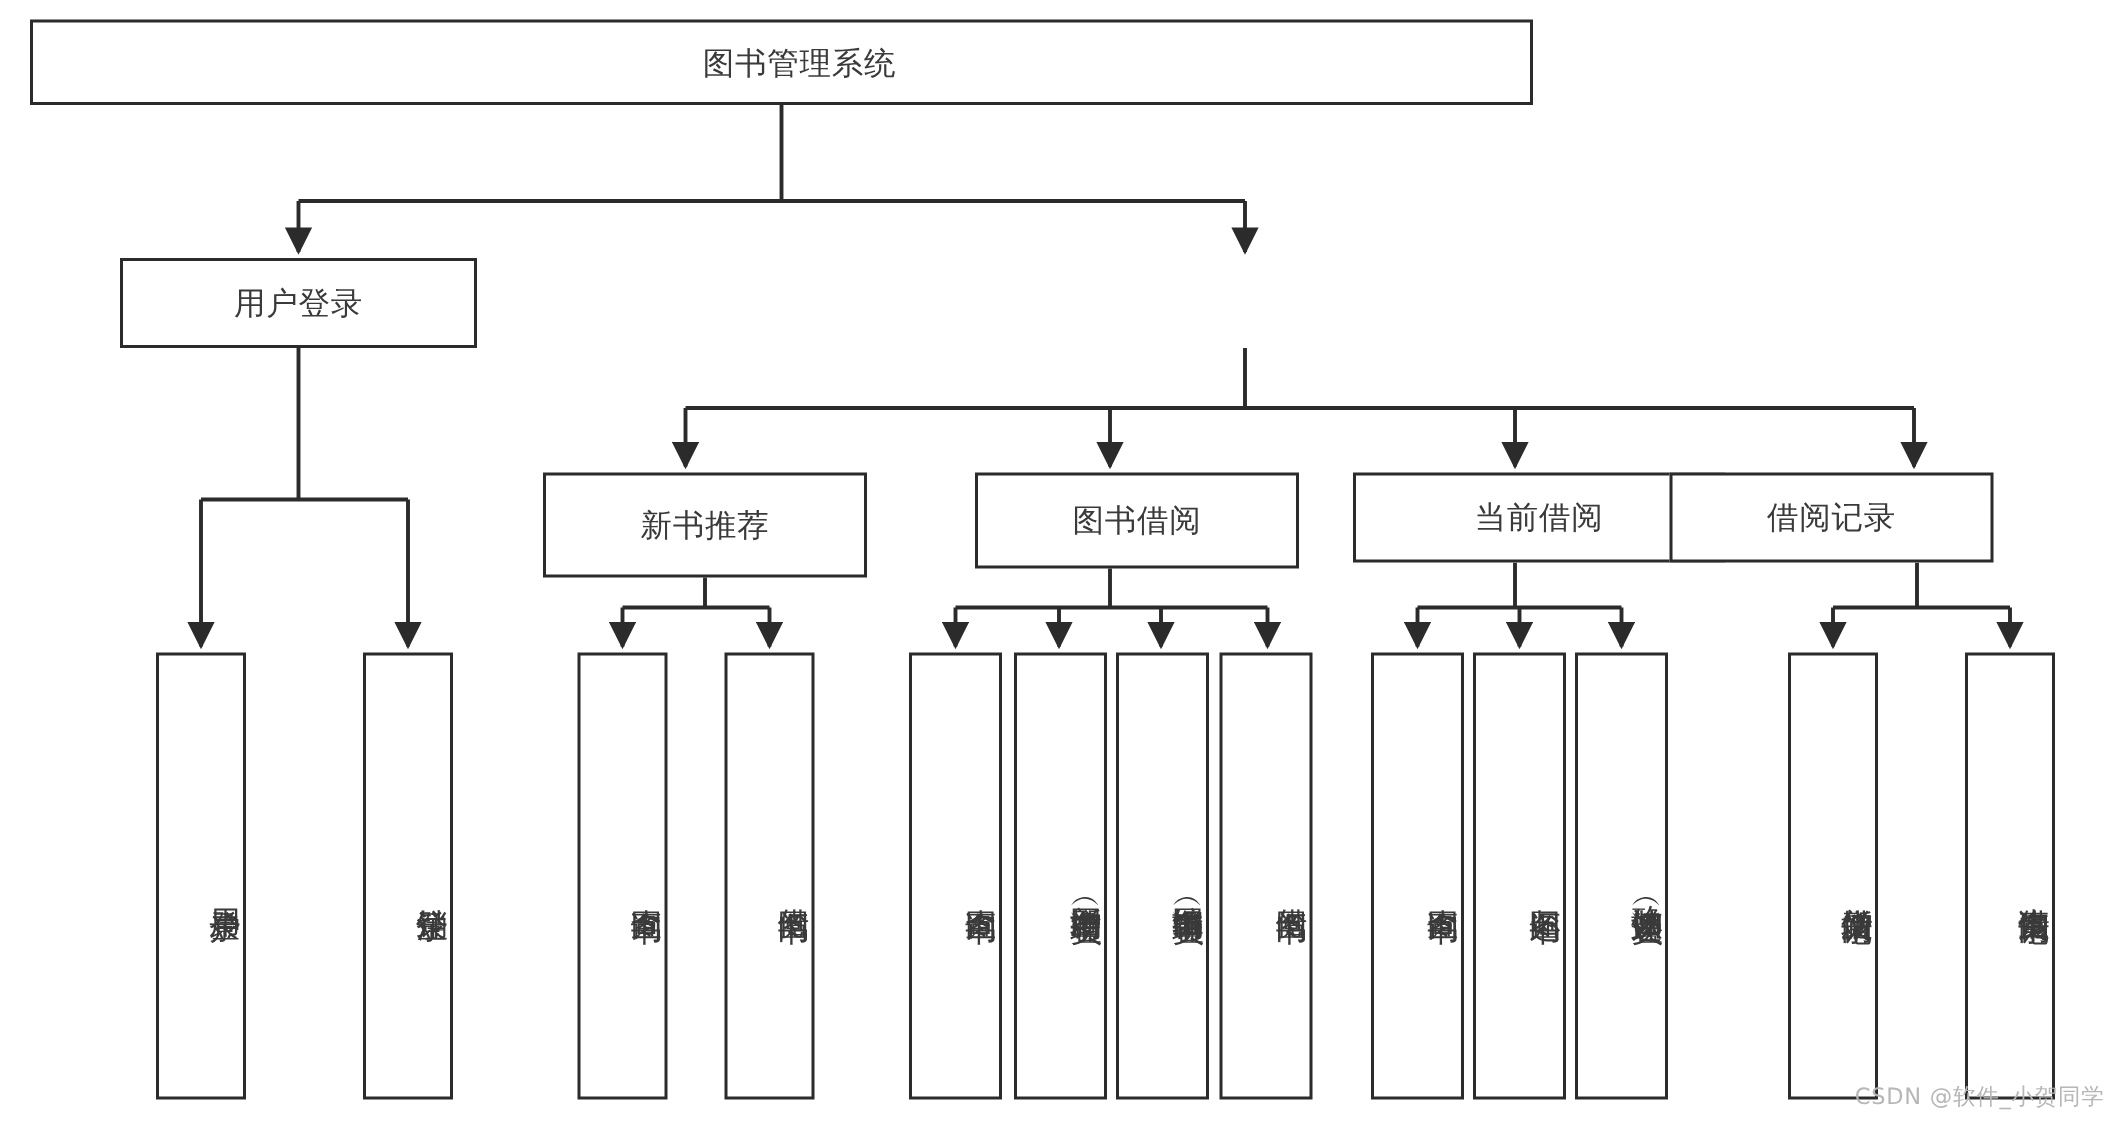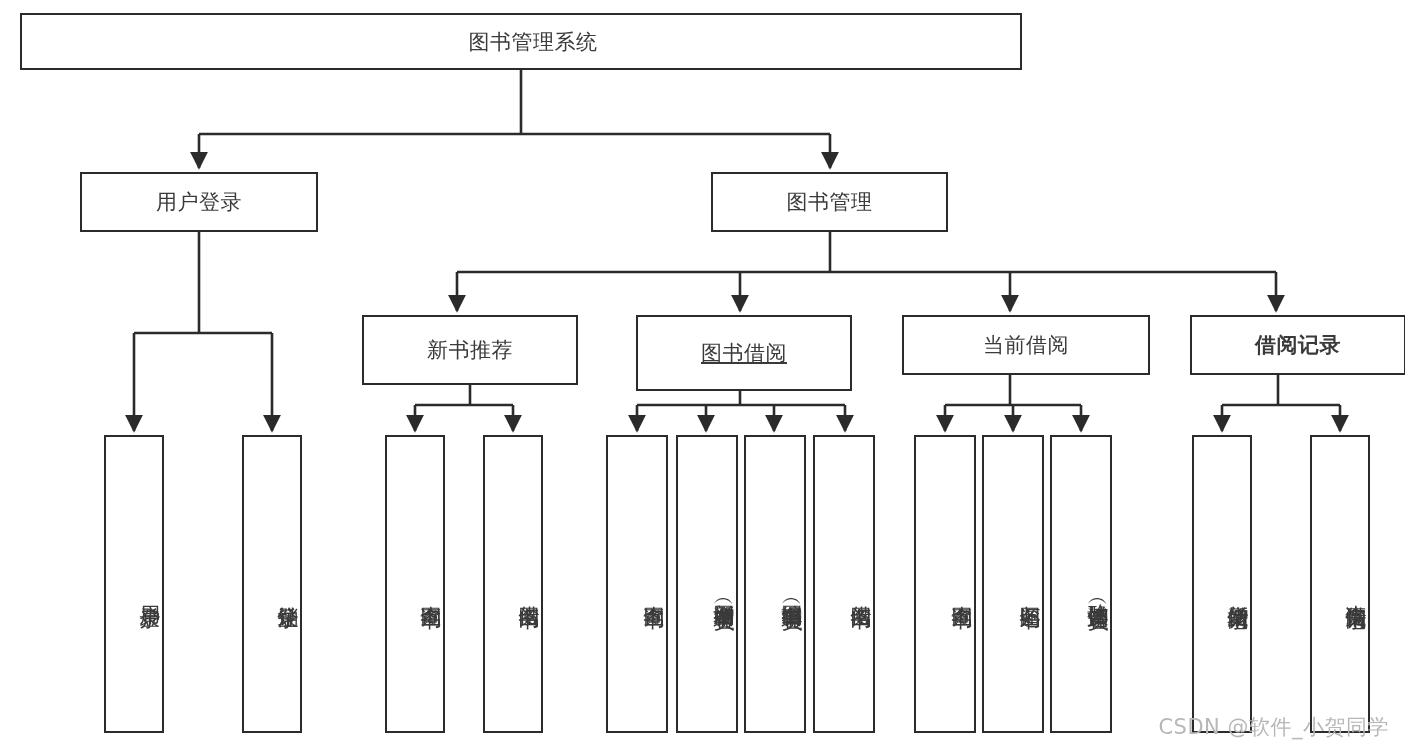--- a/index.html
+++ b/index.html
@@ -48,23 +48,23 @@
     align-items: flex-start;
     justify-content: center;
     letter-spacing: 1px;
   }
   .node-label {
     display: block;
     white-space: pre;
   }
   .watermark {
     position: absolute;
-    right: 16px;
+    right: 2px;
     bottom: 6px;
-    font-size: 21px;
+    font-size: 15px;
     color: #b7b7b7;
     letter-spacing: 0.5px;
     white-space: nowrap;
     font-family: "DejaVu Sans", "Liberation Sans", sans-serif;
   }
 </style>
 </head>
 <body>
 
 <div id="canvas">
@@ -122,34 +122,31 @@
     </g>
   </svg>
 
   <div class="node horiz" style="left:20px; top:13px; width:1002px; height:57px;padding-left:24px;">
     <span class="node-label">图书管理系统</span>
   </div>
 
   <div class="node horiz" style="left:80px; top:172px; width:238px; height:60px;">
     <span class="node-label">用户登录</span>
   </div>
-  <div class="node horiz" style="left:711px; top:172px; width:237px; height:60px;">
-    <span class="node-label">图书管理</span>
-  </div>
 
   <div class="node horiz" style="left:362px; top:315px; width:216px; height:70px;">
     <span class="node-label">新书推荐</span>
   </div>
-  <div class="node horiz" style="left:636px; top:315px; width:216px; height:76px;text-decoration:underline;">
+  <div class="node horiz" style="left:650px; top:315px; width:216px; height:64px;">
     <span class="node-label">图书借阅</span>
   </div>
   <div class="node horiz" style="left:902px; top:315px; width:248px; height:60px;">
     <span class="node-label">当前借阅</span>
   </div>
-  <div class="node horiz" style="left:1190px; top:315px; width:216px; height:60px;font-weight:bold;">
+  <div class="node horiz" style="left:1113px; top:315px; width:216px; height:60px;">
     <span class="node-label">借阅记录</span>
   </div>
 
   <div class="node vert" style="left:104px; top:435px; width:60px; height:298px;">
     <span class="node-label">用户登录</span>
   </div>
   <div class="node vert" style="left:242px; top:435px; width:60px; height:298px;">
     <span class="node-label">注销登录</span>
   </div>
 

